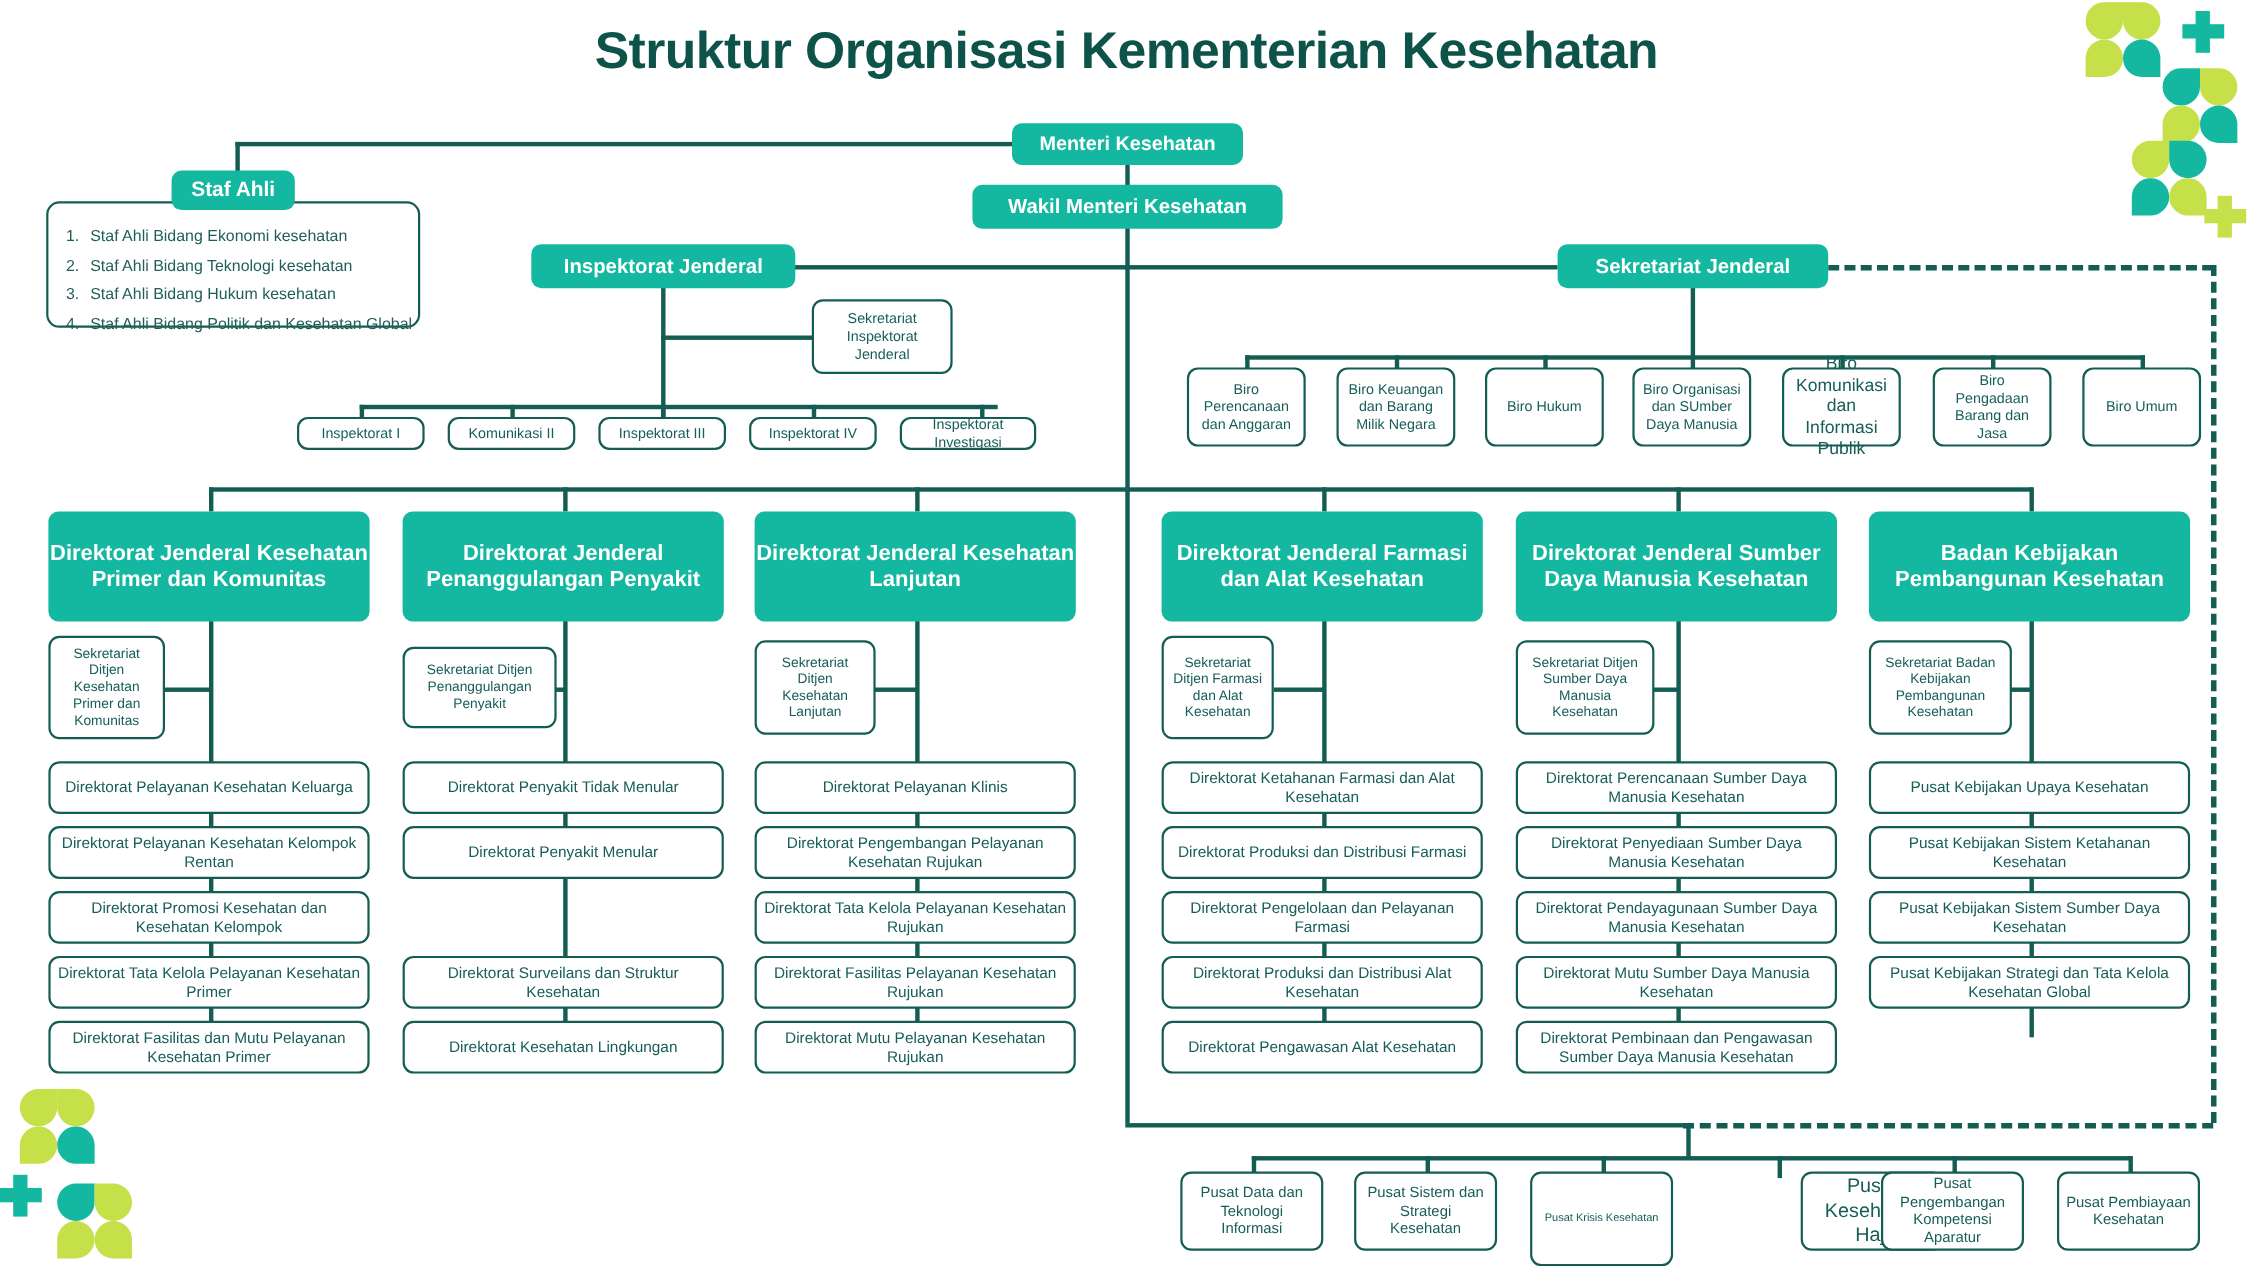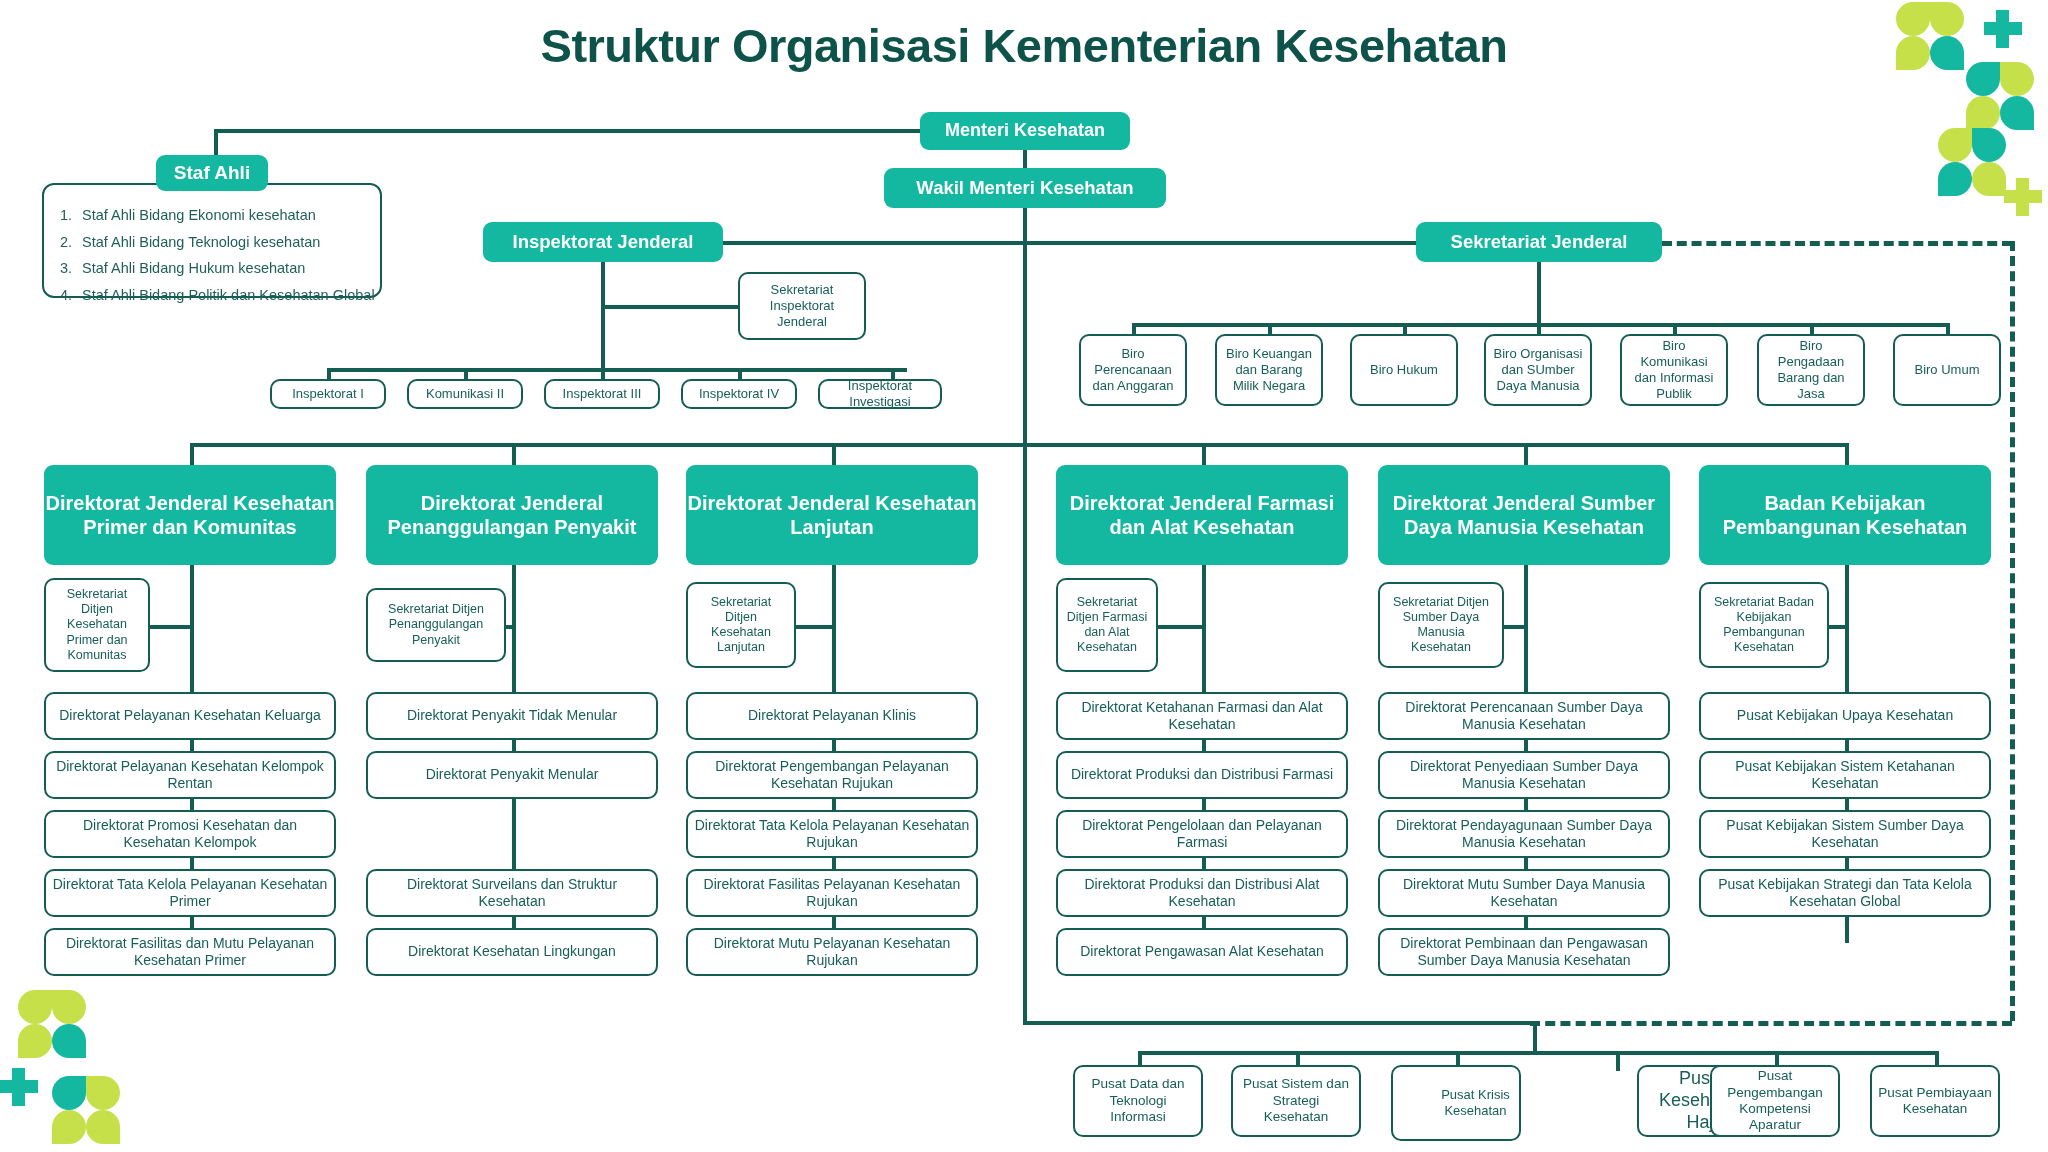--- a/index.html
+++ b/index.html
@@ -193,21 +193,21 @@
   <div class="ln lnv" style="left:1403px; top:323px; height:22px;"></div>
   <div class="ln lnv" style="left:1537px; top:323px; height:22px;"></div>
   <div class="ln lnv" style="left:1673px; top:323px; height:22px;"></div>
   <div class="ln lnv" style="left:1810px; top:323px; height:22px;"></div>
   <div class="ln lnv" style="left:1946px; top:323px; height:22px;"></div>
 
   <div class="wbox" style="left:1079px; top:334px; width:108px; height:72px; font-size:13px;">Biro Perencanaan dan Anggaran</div>
   <div class="wbox" style="left:1215px; top:334px; width:108px; height:72px; font-size:13px;">Biro Keuangan dan Barang Milik Negara</div>
   <div class="wbox" style="left:1350px; top:334px; width:108px; height:72px; font-size:13px;">Biro Hukum</div>
   <div class="wbox" style="left:1484px; top:334px; width:108px; height:72px; font-size:13px;">Biro Organisasi dan SUmber Daya Manusia</div>
-  <div class="wbox" style="left:1620px; top:334px; width:108px; height:72px; font-size:13px;">Biro Komunikasi dan Informasi Publik</div>
+  <div class="wbox" style="left:1620px; top:334px; width:108px; height:72px; font-size:16px;">Biro Komunikasi dan Informasi Publik</div>
   <div class="wbox" style="left:1757px; top:334px; width:108px; height:72px; font-size:13px;">Biro Pengadaan Barang dan Jasa</div>
   <div class="wbox" style="left:1893px; top:334px; width:108px; height:72px; font-size:13px;">Biro Umum</div>
 
   <div class="ln lnh" style="left:190px; top:443px; width:1658px;"></div>
   <div class="ln lnv" style="left:190px; top:443px; height:22px;"></div>
   <div class="ln lnv" style="left:512px; top:443px; height:22px;"></div>
   <div class="ln lnv" style="left:832px; top:443px; height:22px;"></div>
   <div class="ln lnv" style="left:1202px; top:443px; height:22px;"></div>
   <div class="ln lnv" style="left:1524px; top:443px; height:22px;"></div>
   <div class="ln lnv" style="left:1845px; top:443px; height:22px;"></div>
@@ -279,18 +279,18 @@
 
   <div class="ln lnv" style="left:1138px; top:1051px; height:20px;"></div>
   <div class="ln lnv" style="left:1296px; top:1051px; height:20px;"></div>
   <div class="ln lnv" style="left:1456px; top:1051px; height:20px;"></div>
   <div class="ln lnv" style="left:1616px; top:1051px; height:20px;"></div>
   <div class="ln lnv" style="left:1775px; top:1051px; height:20px;"></div>
   <div class="ln lnv" style="left:1935px; top:1051px; height:20px;"></div>
 
   <div class="wbox" style="left:1073px; top:1065px; width:130px; height:72px; font-size:13.5px;">Pusat Data dan Teknologi Informasi</div>
   <div class="wbox" style="left:1231px; top:1065px; width:130px; height:72px; font-size:13.5px;">Pusat Sistem dan Strategi Kesehatan</div>
-  <div class="wbox" style="left:1391px; top:1065px; width:130px; height:76px; font-size:13px;padding-left:45px;">Pusat Krisis Kesehatan</div>
+  <div class="wbox" style="left:1391px; top:1065px; width:130px; height:86px; font-size:10px;">Pusat Krisis Kesehatan</div>
   <div class="wbox" style="left:1637px; top:1065px; width:130px; height:72px; font-size:18px;">Pusat Kesehatan Haji</div>
   <div class="wbox" style="left:1710px; top:1065px; width:130px; height:72px; font-size:13.5px;">Pusat Pengembangan Kompetensi Aparatur</div>
   <div class="wbox" style="left:1870px; top:1065px; width:130px; height:72px; font-size:13.5px;">Pusat Pembiayaan Kesehatan</div>
 
 </div>
 
 </body></html>

